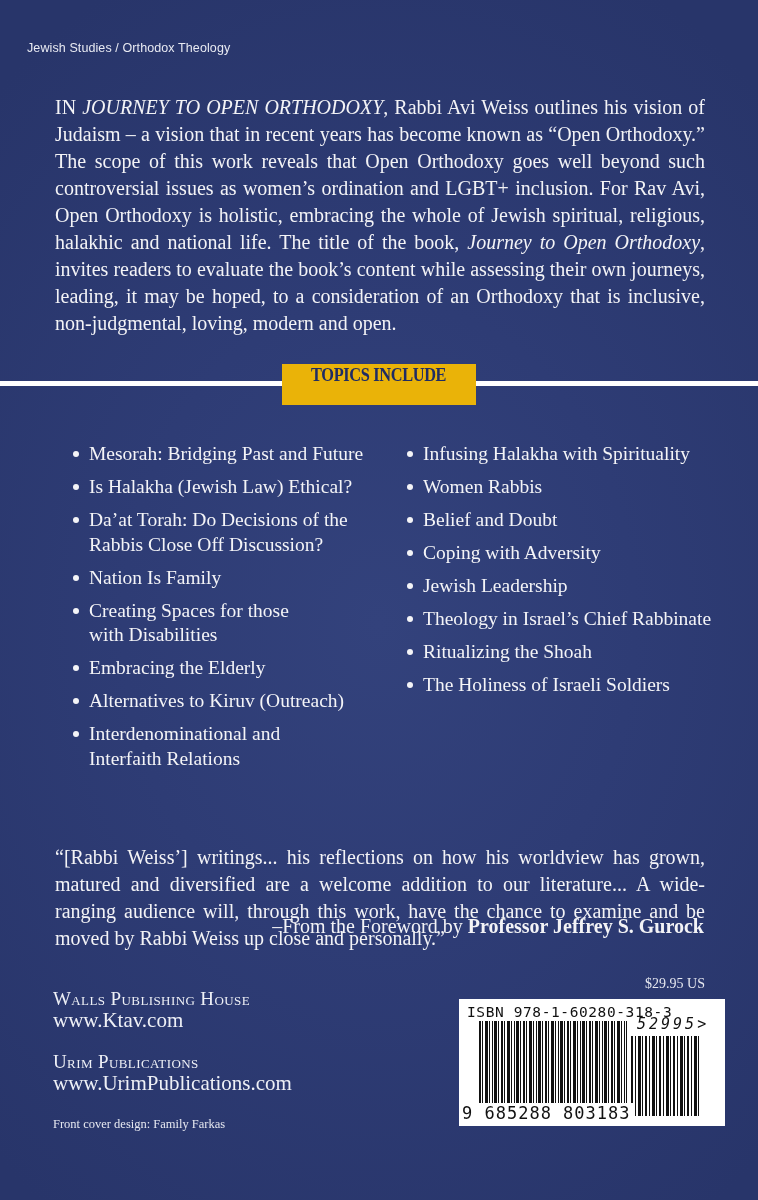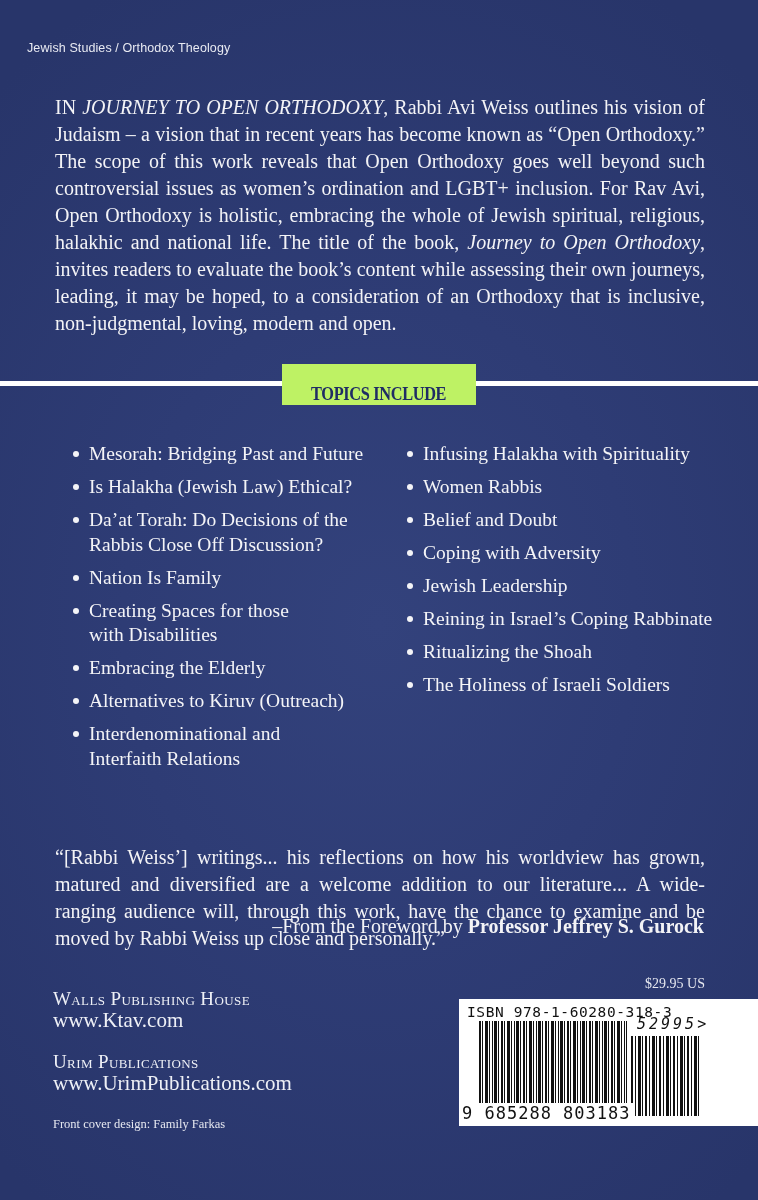--- a/index.html
+++ b/index.html
@@ -43,23 +43,23 @@
       width: 758px;
       height: 5px;
       background: #ffffff;
     }
     .topics-box {
       position: absolute;
       left: 282px;
       top: 364px;
       width: 194px;
       height: 41px;
-      background: #bef264;
+      background: #eab308;
       display: flex;
-      align-items: flex-end;
+      align-items: flex-start;
       justify-content: center;
     }
     .topics-title {
       font-family: "Liberation Serif", serif;
       font-weight: bold;
       font-size: 19px;
       color: #1f2c64;
       letter-spacing: -0.4px;
       transform: scaleX(0.86);
       white-space: nowrap;
@@ -142,21 +142,21 @@
       width: 60px;
       text-align: right;
       font-size: 14px;
       color: #e6e8f0;
       white-space: nowrap;
     }
     .barcode {
       position: absolute;
       left: 459px;
       top: 999px;
-      width: 300px;
+      width: 266px;
       height: 127px;
       background: #ffffff;
       color: #111;
     }
     .isbn-label {
       position: absolute;
       left: 8px;
       top: 5px;
       font-family: "DejaVu Sans Mono", "Liberation Mono", monospace;
       font-size: 14.5px;
@@ -236,21 +236,21 @@
   <li class="topic"><span class="bullet"></span><span>Alternatives to Kiruv (Outreach)</span></li>
   <li class="topic" style="width:230px"><span class="bullet"></span><span>Interdenominational and Interfaith Relations</span></li>
 </ul>
 
 <ul class="topics-col right">
   <li class="topic"><span class="bullet"></span><span>Infusing Halakha with Spirituality</span></li>
   <li class="topic"><span class="bullet"></span><span>Women Rabbis</span></li>
   <li class="topic"><span class="bullet"></span><span>Belief and Doubt</span></li>
   <li class="topic"><span class="bullet"></span><span>Coping with Adversity</span></li>
   <li class="topic"><span class="bullet"></span><span>Jewish Leadership</span></li>
-  <li class="topic"><span class="bullet"></span><span>Reining in Israel’s Coping Rabbinate</span></li>
+  <li class="topic"><span class="bullet"></span><span>Theology in Israel’s Chief Rabbinate</span></li>
   <li class="topic"><span class="bullet"></span><span>Ritualizing the Shoah</span></li>
   <li class="topic"><span class="bullet"></span><span>The Holiness of Israeli Soldiers</span></li>
 </ul>
 
 <p class="quote">“[Rabbi Weiss’] writings... his reflections on how his worldview has grown, matured and diversified are a welcome addition to our literature... A wide-ranging audience will, through this work, have the chance to examine and be moved by Rabbi Weiss up close and personally.”</p>
 <div class="attribution"><span>–From the Foreword by </span><b>Professor Jeffrey S. Gurock</b></div>
 
 <div class="publisher pub1">
   <div class="pub-name">Walls Publishing House</div>
   <div class="pub-url">www.Ktav.com</div>

